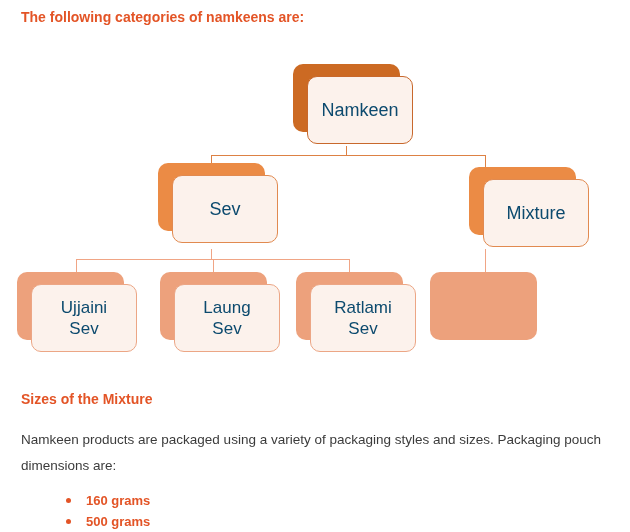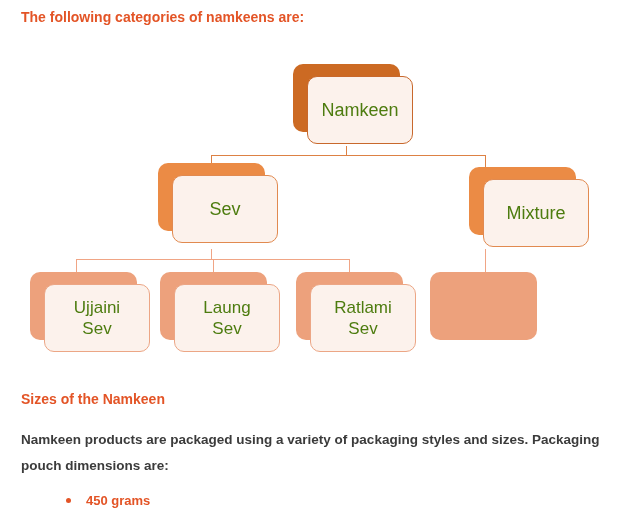--- a/index.html
+++ b/index.html
@@ -23,21 +23,20 @@
   #heading1 { top: 9px; }
   #heading2 { top: 391px; }
   .para {
     position: absolute;
     left: 21px;
     top: 427px;
     width: 588px;
     font-size: 13.5px;
     color: #3B3B3B;
     line-height: 26px;
-    font-weight: bold;
   }
   .bullets {
     position: absolute;
     left: 66px;
     top: 490px;
     list-style: none;
   }
   .bullet-item {
     display: flex;
     align-items: center;
@@ -62,32 +61,32 @@
     border-radius: 10px;
   }
   .node .front {
     position: absolute; left: 14px; top: 12px;
     width: 106px; height: 68px;
     border-radius: 10px;
     background: #FCF2EC;
     border: 1px solid #C8682C;
     display: flex; align-items: center; justify-content: center;
     text-align: center;
-    font-size: 18px; color: #4d7c0f; line-height: 1.25;
+    font-size: 18px; color: #0c4a6e; line-height: 1.25;
   }
   .l1 .shadow { background: #CC6A23; }
   .l1 .front  { border-color: #C8682C; }
   .l2 .shadow { background: #EB8B45; }
   .l2 .front  { border-color: #E18A50; }
   .l3 .shadow { background: #EDA17C; }
   .l3 .front  { border-color: #ECA685; font-size: 17px; padding: 0 16px; }
   .n-namkeen { left: 293px; top: 9px; }
   .n-sev     { left: 158px; top: 108px; }
   .n-mixture { left: 432px; top: 112px; margin-left: 37px; }
-  .n-ujjaini { left: 30px;  top: 217px; }
+  .n-ujjaini { left: 17px;  top: 217px; }
   .n-laung   { left: 160px; top: 217px; }
   .n-ratlami { left: 296px; top: 217px; }
   .n-spicy   { left: 430px; top: 217px; }
   .line { position: absolute; }
   .vline { width: 1px; }
   .hline { height: 1px; }
   .c-l1 { background: #DD8144; }
   .c-l2 { background: #F0A585; }
   .c1  { left: 346px; top: 91px;  height: 9px; }
   .c2  { left: 211px; top: 100px; width: 275px; }
@@ -149,24 +148,28 @@
       <div class="shadow"></div>
       <div class="front">Ratlami Sev</div>
     </div>
 
     <div class="node l3 n-spicy">
       <div class="shadow"></div>
     </div>
 
   </div>
 
-  <div id="heading2" class="h-orange">Sizes of the Namkeen</div>
+  <div id="heading2" class="h-orange">Sizes of the Mixture</div>
 
   <div class="para">Namkeen products are packaged using a variety of packaging styles and sizes. Packaging pouch dimensions are:</div>
 
   <ul class="bullets">
     <li class="bullet-item">
       <span class="bullet-dot"></span>
-      <span>450 grams</span>
+      <span>160 grams</span>
+    </li>
+    <li class="bullet-item">
+      <span class="bullet-dot"></span>
+      <span>500 grams</span>
     </li>
   </ul>
 
 </div>
 
 </body></html>

